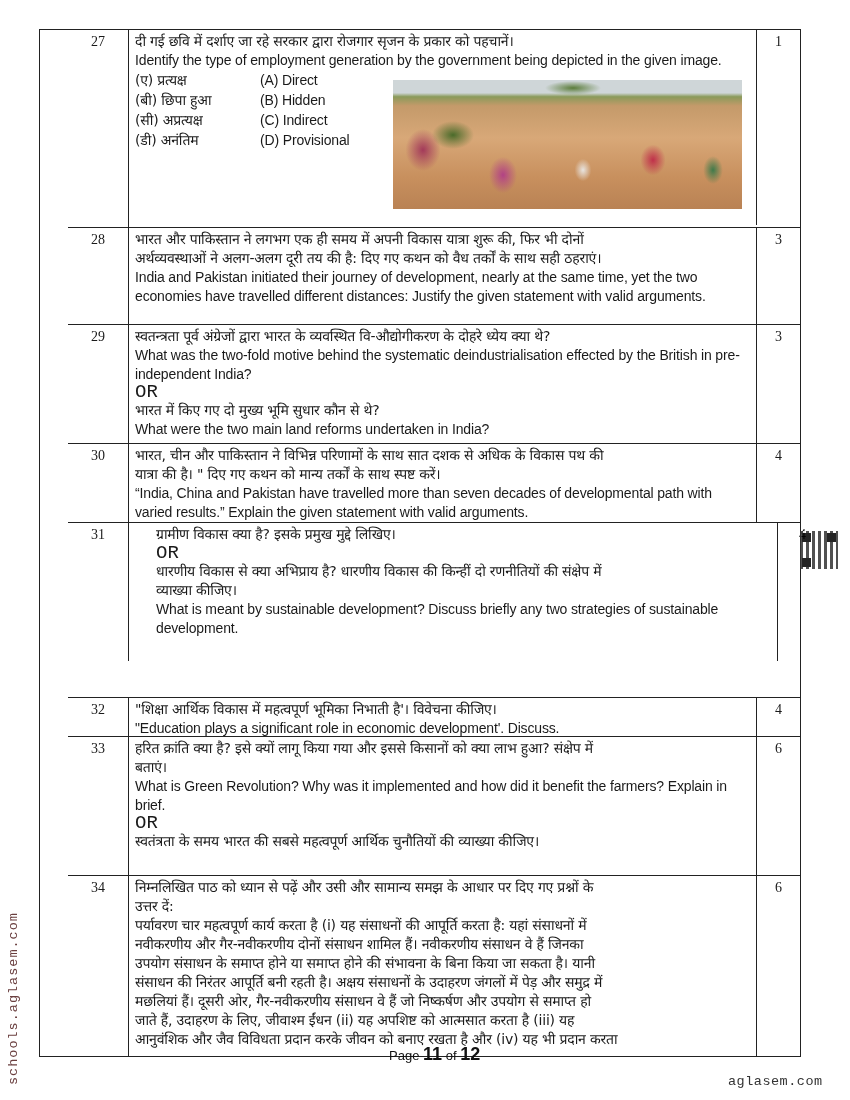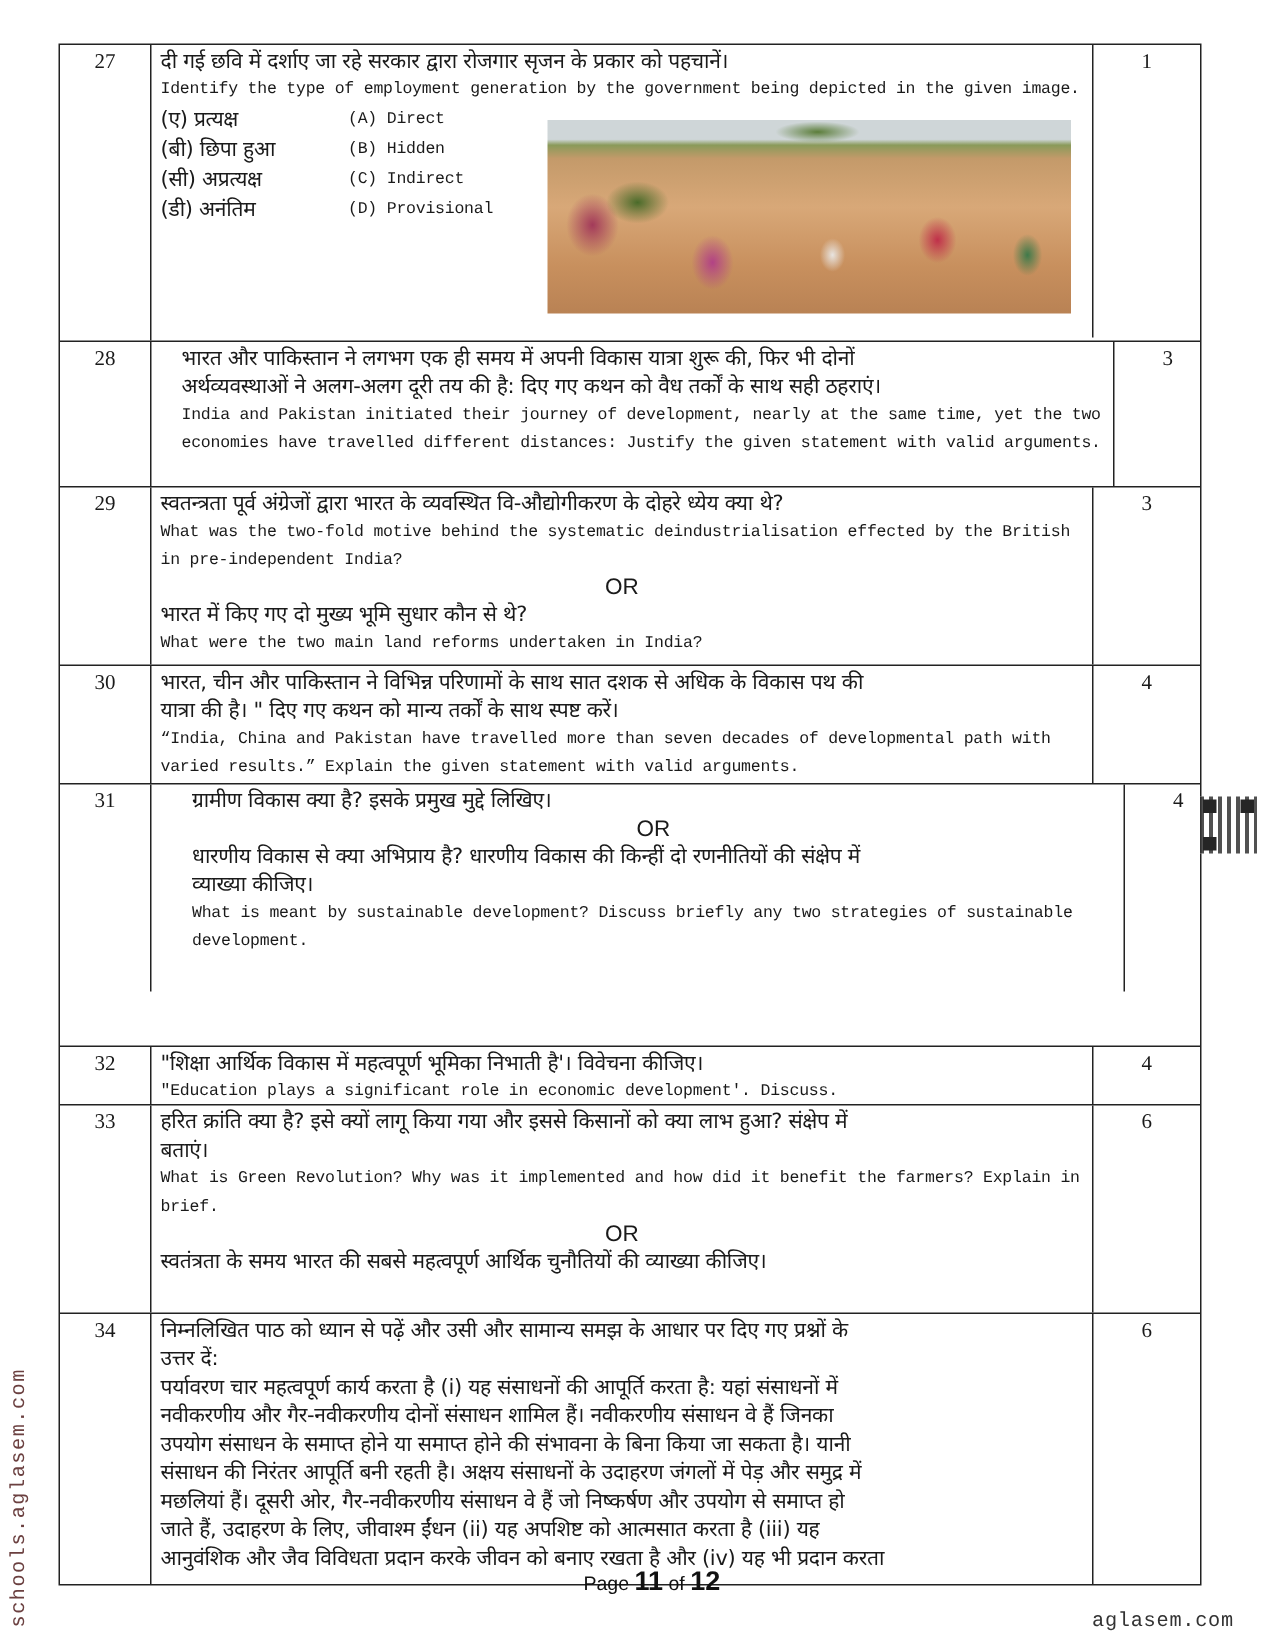--- a/index.html
+++ b/index.html
@@ -1,26 +1,26 @@
 <!DOCTYPE html>
 <html><head>
   <meta charset="utf-8">
   <style>
     html, body { margin:0; padding:0; background:#ffffff; }
     body { width:850px; height:1100px; position:relative; overflow:hidden;
            font-family:"DejaVu Serif","Liberation Serif",serif; color:#1a1a1a; }
-    .tbl { position:absolute; left:39px; top:29px; width:762px; border:1.5px solid #222; box-sizing:border-box; }
+    .tbl { position:absolute; left:39px; top:29px; width:762px; border:1.5px solid #222; box-sizing:border-box;padding-left:28px; }
     .row { display:flex; border-top:1.5px solid #222; box-sizing:border-box; }
     .row:first-child { border-top:none; }
     .qno { width:61px; flex:none; text-align:center; font-family:"Liberation Serif",serif; font-size:14px; padding-top:4px; border-right:1.5px solid #222; box-sizing:border-box; }
     .qbody { width:628px; flex:none; padding:2px 6px 0 6px; box-sizing:border-box; border-right:1.5px solid #222; overflow:hidden; }
     .marks { flex:1; text-align:center; font-family:"Liberation Serif",serif; font-size:14px; padding-top:4px; }
     .hi { font-family:"DejaVu Sans",sans-serif; font-size:14px; line-height:19px; letter-spacing:-0.2px; white-space:nowrap; }
-    .en { font-family:Liberation Mono, monospace; font-size:11px; line-height:18.5px; letter-spacing:-0.15px; }
-    .or { font-family:Liberation Sans, sans-serif; font-size:15px; text-align:center; line-height:18px; }
+    .en { font-family:Liberation Sans, sans-serif; font-size:14px; line-height:18.5px; letter-spacing:-0.15px; }
+    .or { font-family:Liberation Mono, monospace; font-size:19px; text-align:left; line-height:18px; }
     .q27 { position:relative; height:195px; }
     .opts { display:grid; grid-template-columns:125px 130px; row-gap:0; }
     .opts .hi { line-height:20px; }
     .opts .en { line-height:20px; }
     .photo { position:absolute; left:264px; top:50px; width:349px; height:129px; border:none;
       background:
         radial-gradient(ellipse 30px 20px at 60px 55px, #4a6b2a 0%, transparent 70%),
         radial-gradient(ellipse 40px 10px at 180px 8px, #5b7d3a 0%, transparent 70%),
         radial-gradient(ellipse 25px 30px at 30px 70px, #a33a5a 0%, transparent 70%),
         radial-gradient(ellipse 20px 26px at 110px 95px, #b24285 0%, transparent 70%),
@@ -60,21 +60,21 @@
         <div class="hi">(सी) अप्रत्यक्ष</div>
         <div class="en">(C) Indirect</div>
         <div class="hi">(डी) अनंतिम</div>
         <div class="en">(D) Provisional</div>
       </div>
       <div class="photo" title="Photo of rural workers digging trenches in a dry field (employment generation work site)"></div>
     </div>
     <div class="marks">1</div>
   </div>
 
-  <div class="row" style="height:97px;gap:14px;">
+  <div class="row" style="height:97px;">
     <div class="qno">28</div>
     <div class="qbody">
       <div class="hi">भारत और पाकिस्तान ने लगभग एक ही समय में अपनी विकास यात्रा शुरू की, फिर भी दोनों</div>
       <div class="hi">अर्थव्यवस्थाओं ने अलग-अलग दूरी तय की है: दिए गए कथन को वैध तर्कों के साथ सही ठहराएं।</div>
       <div class="en">India and Pakistan initiated their journey of development, nearly at the same time, yet the two economies have travelled different distances: Justify the given statement with valid arguments.</div>
     </div>
     <div class="marks">3</div>
   </div>
 
   <div class="row" style="height:119px;">

